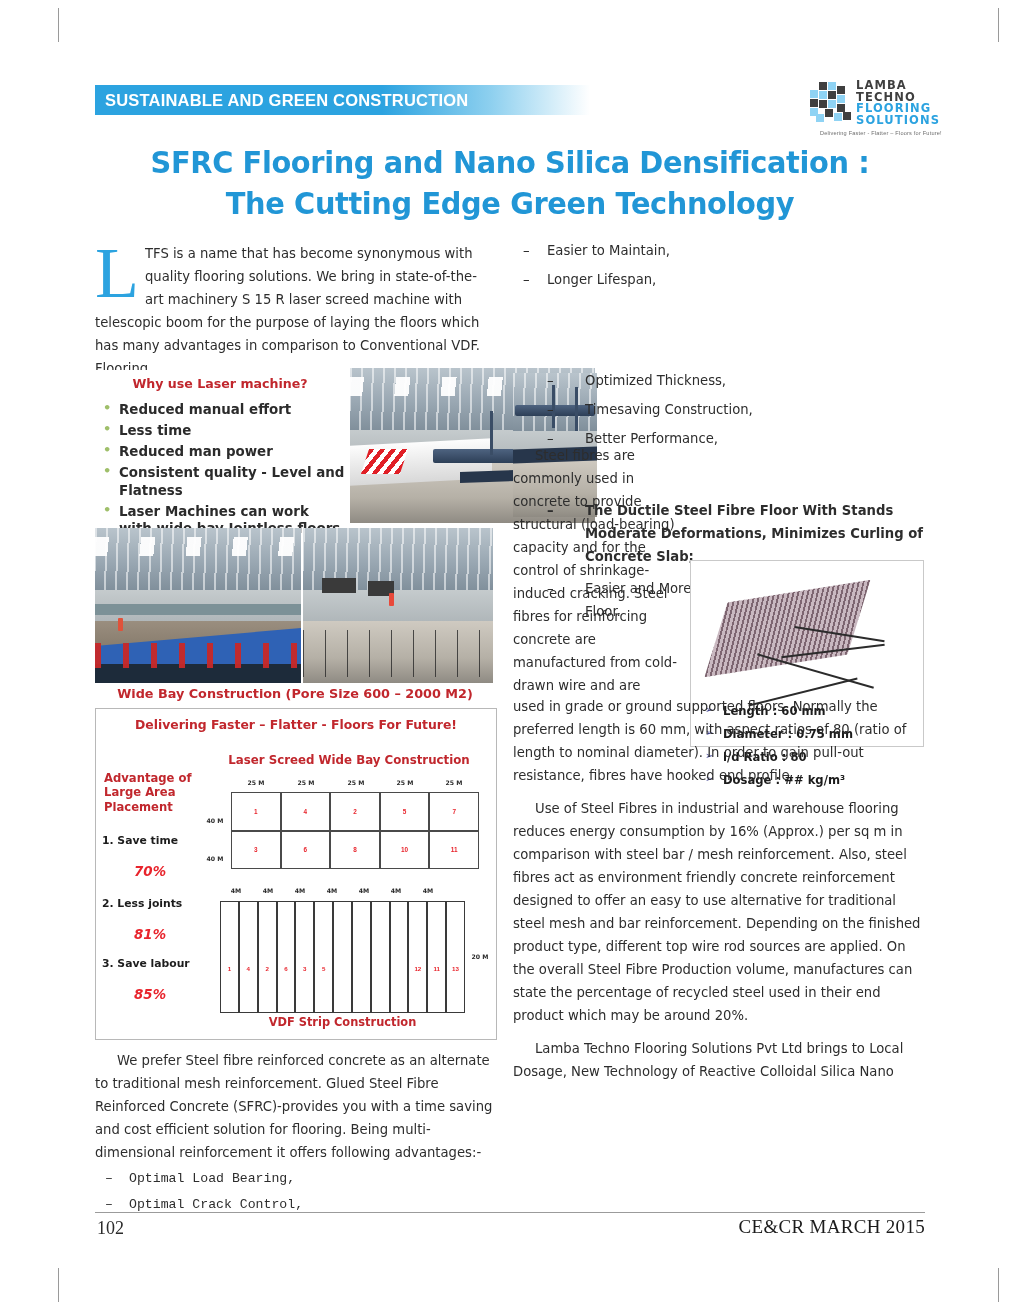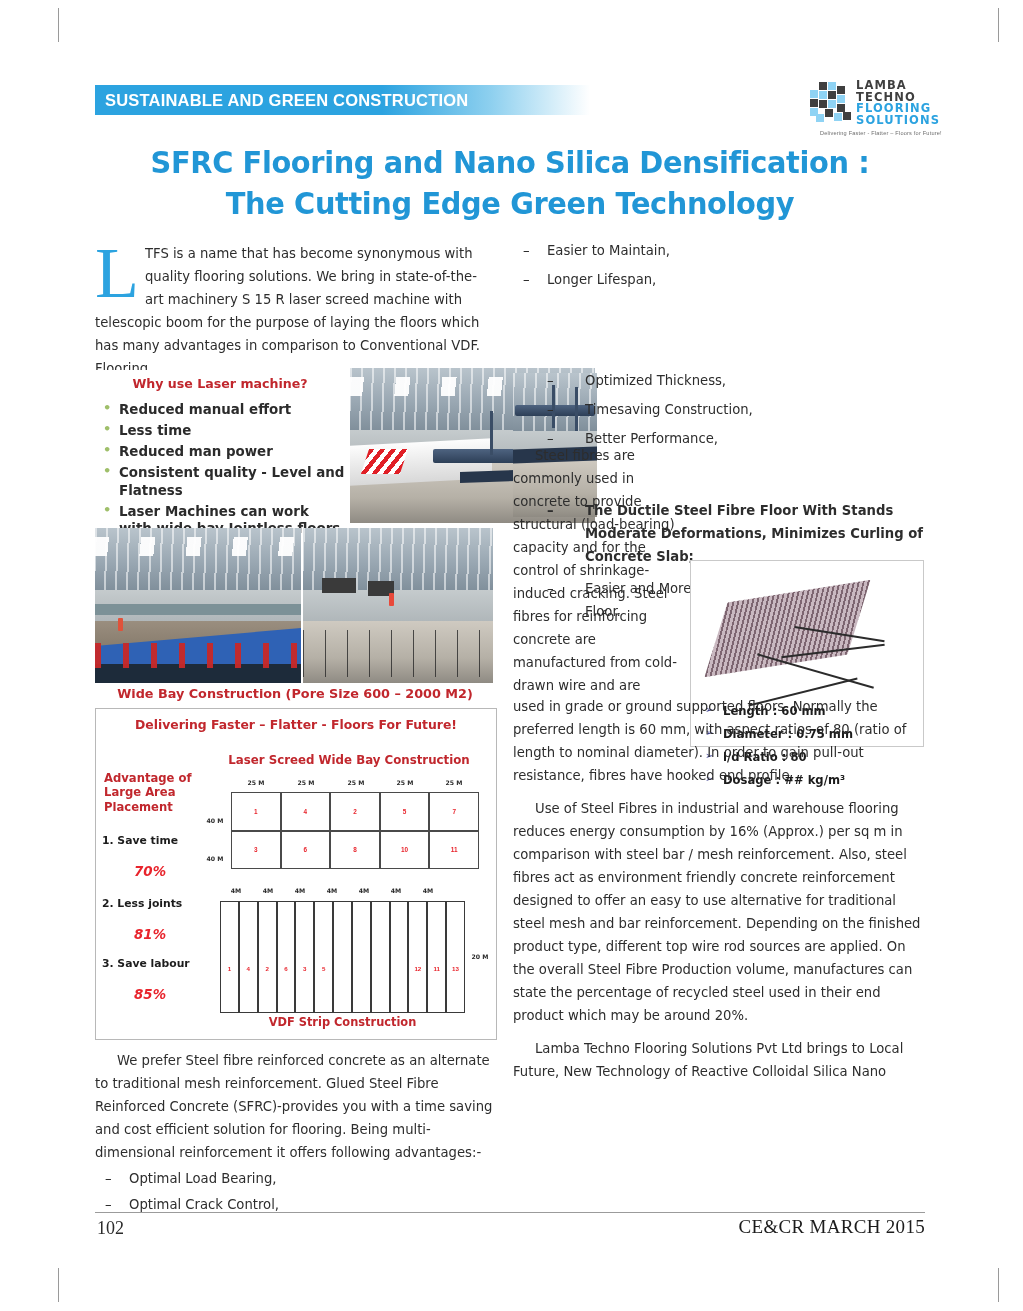--- a/index.html
+++ b/index.html
@@ -161,21 +161,21 @@
     padding: 0 0 13px 34px;
     position: relative;
   }
   ul.dashlist li::before {
     content: "\2013";
     position: absolute;
     left: 10px;
     top: 0;
     color: #2d2d2d;
   }
-  ul.dashlist.tight li { padding-bottom: 10px; }
+  ul.dashlist.tight li { padding-bottom: 10px; font-family: Liberation Mono, monospace; }
 
   ul.dashlist.indented li {
     padding-left: 72px;
     line-height: 1.74;
     padding-bottom: 6px;
   }
   ul.dashlist.indented li::before { left: 34px; }
 
   
   .laser-box {
@@ -720,20 +720,20 @@
       <li>Length :  60 mm</li>
       <li>Diameter :  0.75 mm</li>
       <li>l/d Ratio :  80</li>
       <li>Dosage :  ## kg/m³</li>
     </ul>
   </div>
 
   <div class="flow-right">
     <p class="body">used in grade or ground supported floors. Normally the preferred length is 60 mm, with aspect ratios of 80 (ratio of length to nominal diameter). In order to gain pull-out resistance, fibres have hooked end profile.</p>
     <p class="body indent" style="margin-top:10px;">Use of Steel Fibres in industrial and warehouse flooring reduces energy consumption by 16% (Approx.) per sq m in comparison with steel bar / mesh reinforcement. Also, steel fibres act as environment friendly concrete reinforcement designed to offer an easy to use alternative for traditional steel mesh and bar reinforcement. Depending on the finished product type, different top wire rod sources are applied. On the overall Steel Fibre Production volume, manufactures can state the percentage of recycled steel used in their end product which may be around 20%.</p>
-    <p class="body indent" style="margin-top:10px;">Lamba Techno Flooring Solutions Pvt Ltd brings to Local Future, New Technology of Reactive Colloidal Silica Nano</p>
+    <p class="body indent" style="margin-top:10px;">Lamba Techno Flooring Solutions Pvt Ltd brings to Local Dosage, New Technology of Reactive Colloidal Silica Nano</p>
   </div>
 
   <div class="rule"></div>
   <div class="folio">102</div>
   <div class="issue">CE&amp;CR MARCH 2015</div>
 
 </div>
 
 </body></html>

